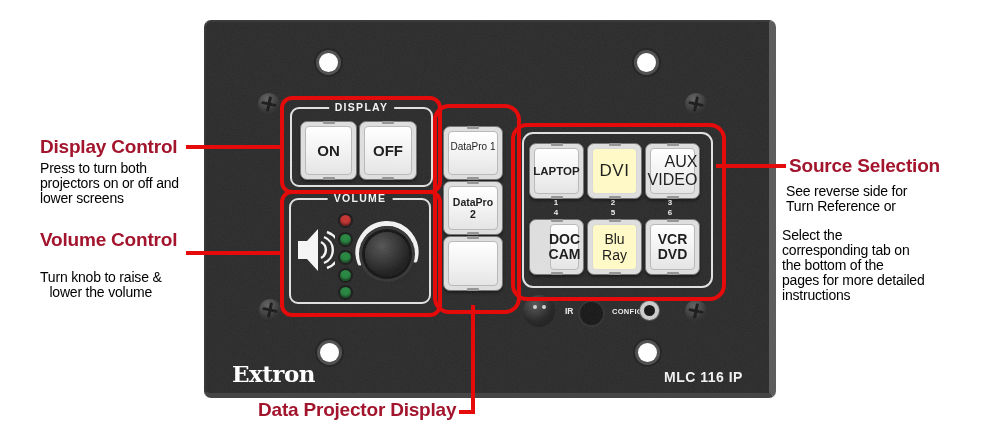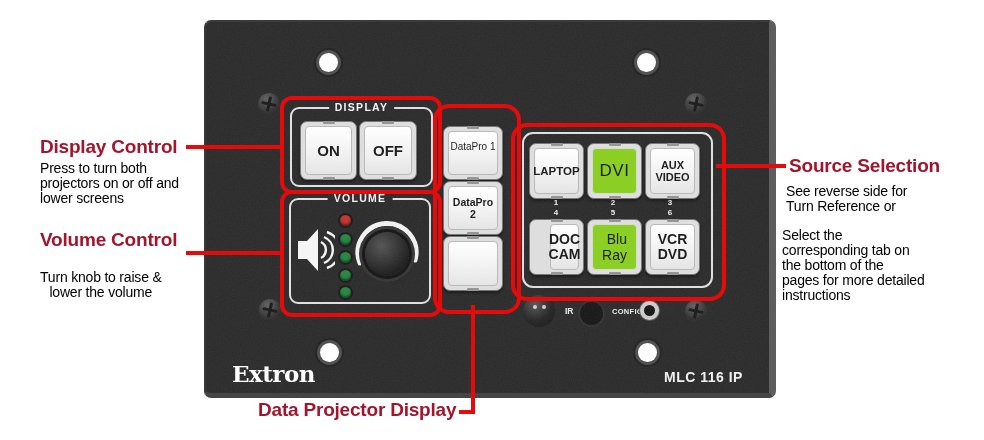--- a/index.html
+++ b/index.html
@@ -35,21 +35,21 @@
           padding:0 6px;color:#f2f2f2;font-size:10.5px;font-weight:bold;letter-spacing:1.3px;white-space:nowrap;}
 
   .panel-btn{position:absolute;background:#dcdcdc;border:1px solid #6f6f6f;border-radius:7px;
              box-shadow:0 2px 3px rgba(0,0,0,.55);cursor:pointer;}
   .panel-btn::before,.panel-btn::after{content:"";position:absolute;left:50%;transform:translateX(-50%);
              width:12px;height:3px;background:#8f8f8f;border-radius:1px;}
   .panel-btn::before{top:-1px;} .panel-btn::after{bottom:-1px;}
   .panel-btn .face{position:absolute;inset:4px;border-radius:4px;border:1px solid #b5b5b5;
              background:linear-gradient(180deg,#ffffff 0%,#f1f1f1 55%,#e3e3e3 100%);
              display:flex;align-items:center;justify-content:center;color:#111;text-align:center;}
-  .panel-btn.lit .face{background:#84cc16;border-color:#d6d6d6;text-align:right;}
+  .panel-btn.lit .face{background:#fef9c3;border-color:#d6d6d6;}
   .panel-btn.top-label .face{align-items:flex-start;padding-top:9px;}
   .pre{white-space:pre-line;}
 
   .led{position:absolute;width:11px;height:11px;border-radius:50%;
        box-shadow:0 0 0 2px #121212,inset 0 -2px 2px rgba(0,0,0,.5);}
   .led.red{background:#bf2b28;} .led.green{background:#1e8138;}
 
   .knob-wrap{position:absolute;width:72px;height:72px;cursor:pointer;}
   .knob{position:absolute;left:14px;top:15px;width:44px;height:44px;border-radius:50%;
         background:radial-gradient(circle at 38% 32%,#4d4d4d,#151515 70%);
@@ -130,21 +130,21 @@
 
       <div class="fieldset" style="left:316px;top:110px;width:187px;height:152px;border-radius:11px;"></div>
 
       <div class="panel-btn" style="left:323px;top:121px;width:53px;height:54px;">
         <div class="face" style="font-size:11.5px;font-weight:bold;">LAPTOP</div>
       </div>
       <div class="panel-btn lit" style="left:381px;top:121px;width:53px;height:54px;">
         <div class="face" style="font-size:17px;letter-spacing:0.5px;">DVI</div>
       </div>
       <div class="panel-btn" style="left:439px;top:121px;width:53px;height:54px;">
-        <div class="face pre" style="font-size:11px;font-weight:bold;line-height:1.1;">AUX
+        <div class="face pre" style="font-size:16px;font-weight:normal;line-height:1.1;text-align:right;">AUX
 VIDEO</div>
       </div>
 
       <div class="srcnum" style="left:340px;top:176px;">1</div>
       <div class="srcnum" style="left:397px;top:176px;">2</div>
       <div class="srcnum" style="left:454px;top:176px;">3</div>
       <div class="srcnum" style="left:340px;top:186px;">4</div>
       <div class="srcnum" style="left:397px;top:186px;">5</div>
       <div class="srcnum" style="left:454px;top:186px;">6</div>
 

